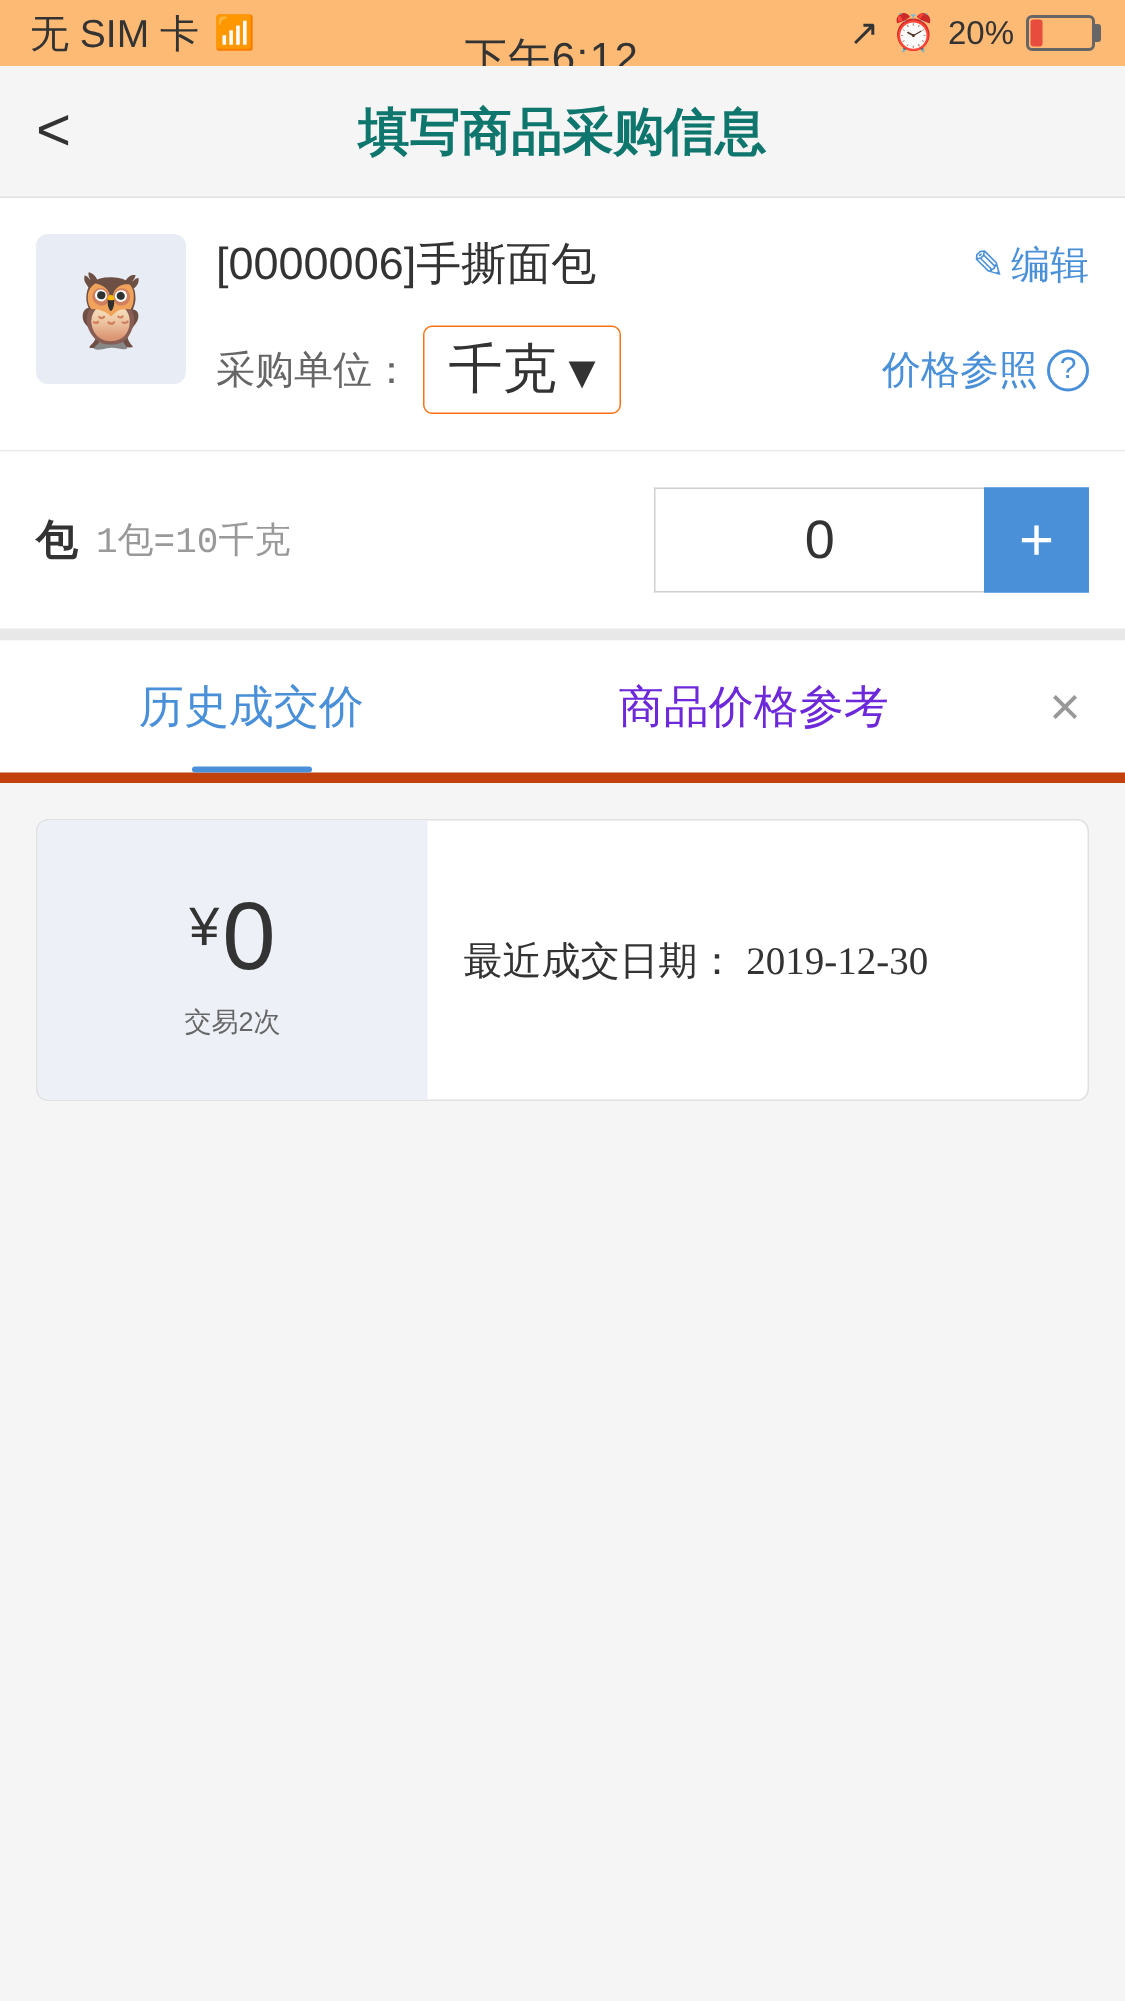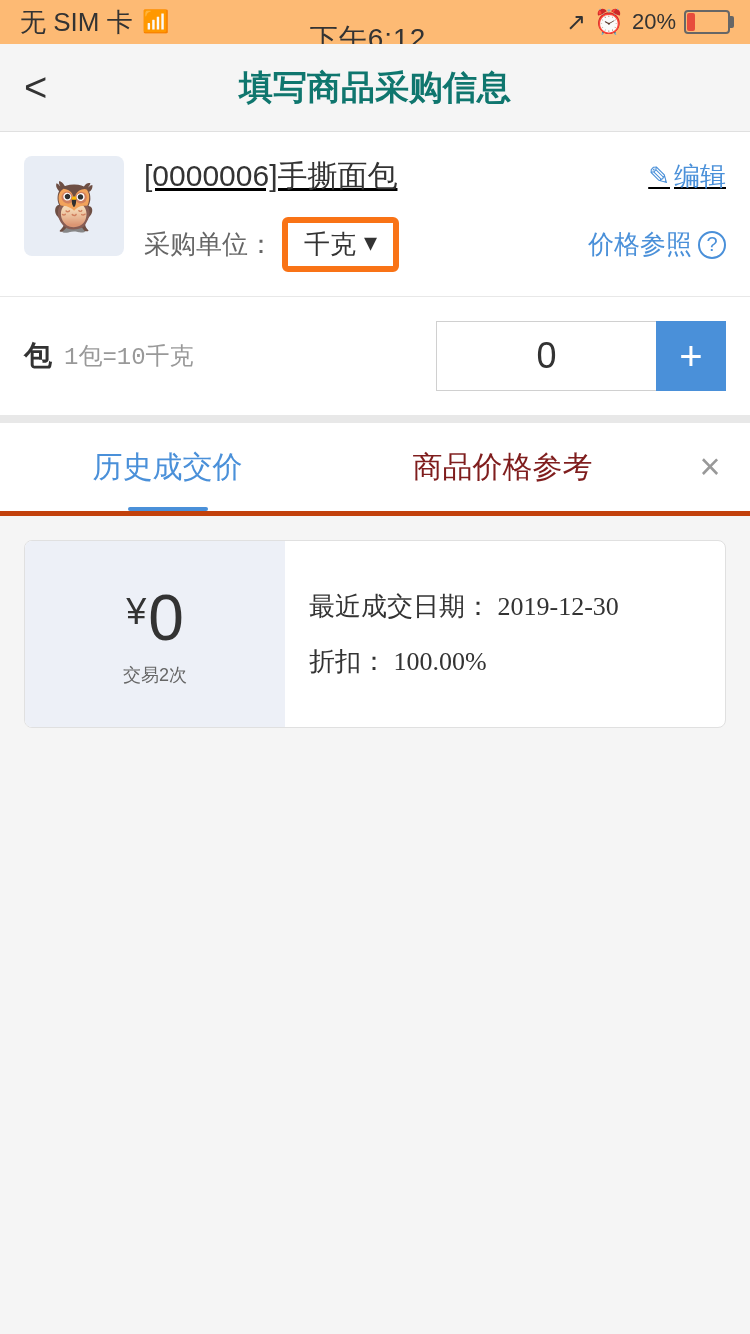--- a/index.html
+++ b/index.html
@@ -135,21 +135,20 @@
       color: #8090a0;
     }
     .product-info {
       flex: 1;
     }
     .product-header {
       display: flex;
       justify-content: space-between;
       align-items: center;
       margin-bottom: 20px;
-      text-decoration: underline;
     }
     .product-name {
       font-size: 30px;
       color: #333;
       font-weight: 500;
     }
     .edit-btn {
       font-size: 26px;
       color: #4a90d9;
       display: flex;
@@ -160,26 +159,27 @@
     .unit-row {
       display: flex;
       justify-content: space-between;
       align-items: center;
     }
     .unit-label {
       font-size: 26px;
       color: #666;
     }
     .unit-select {
-      border: 6px solid #f97316;
+      border: 1px solid #f97316;
       border-radius: 6px;
       padding: 4px 16px;
-      font-size: 26px;
-      color: #333;
-      display: flex;
+      font-size: 36px;
+      color: #333;
+      display: flex;
+      align-items: center;
       gap: 8px;
       cursor: pointer;
       margin-left: 8px;
     }
     .price-ref {
       font-size: 26px;
       color: #4a90d9;
       display: flex;
       align-items: center;
       gap: 6px;
@@ -252,32 +252,32 @@
       font-size: 40px;
       color: #fff;
       cursor: pointer;
     }
 
     
     .tab-bar {
       background: #fff;
       display: flex;
       align-items: center;
-      border-bottom: 5px solid #c2410c;
+      border-bottom: 7px solid #c2410c;
       position: relative;
     }
     .tab-item {
       flex: 1;
       height: 88px;
       display: flex;
       flex-direction: column;
       align-items: center;
       justify-content: center;
       font-size: 30px;
-      color: #7f1d1d;
+      color: #6d28d9;
       cursor: pointer;
       position: relative;
     }
     .tab-item.active {
       color: #4a90d9;
       font-weight: 500;
     }
     .tab-underline {
       position: absolute;
       bottom: 0;
@@ -457,19 +457,15 @@
         <span class="price-symbol">¥</span>
         <span class="price-value">0</span>
       </div>
       <div class="trade-count">交易2次</div>
     </div>
     <div class="transaction-right">
       <div class="info-line">
         <span class="info-label">最近成交日期：</span>
         <span class="info-value">2019-12-30</span>
       </div>
-      <div class="info-line">
-        <span class="info-label">折扣：</span>
-        <span class="info-value">100.00%</span>
-      </div>
     </div>
   </div>
 </div>
 
 </body></html>

